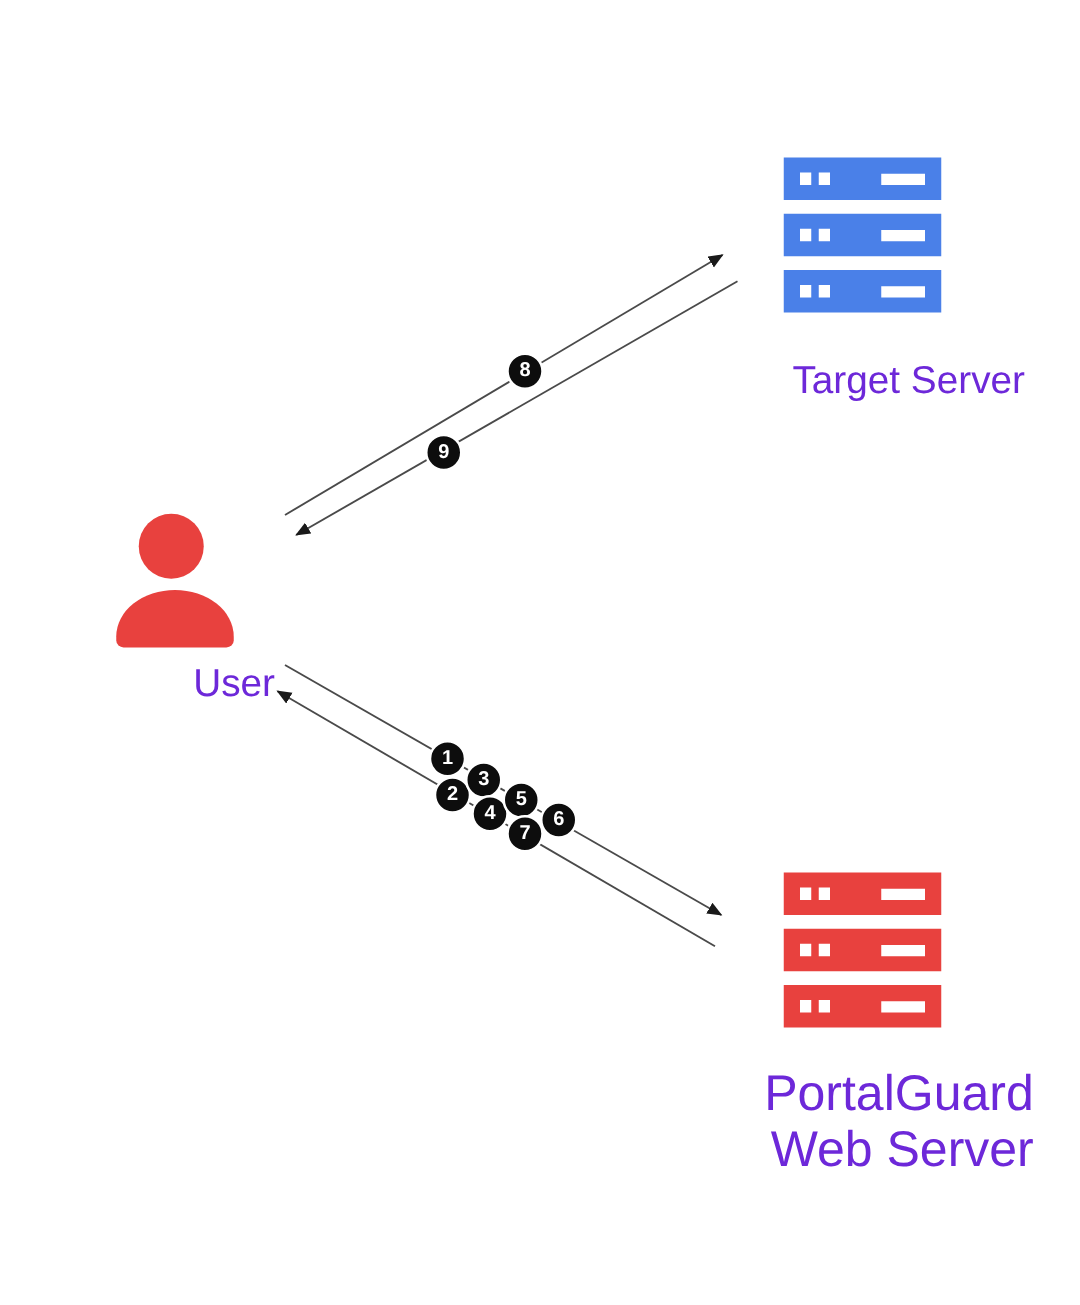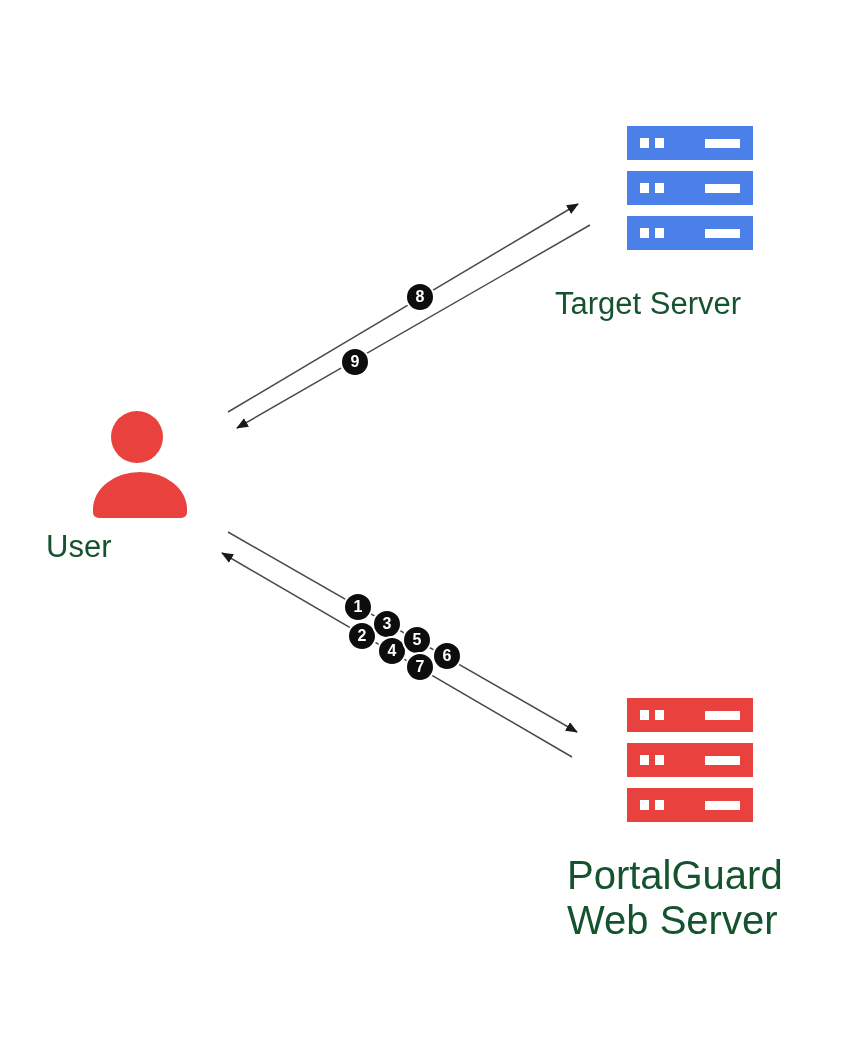--- a/index.html
+++ b/index.html
@@ -68,30 +68,30 @@
     position: absolute;
     left: 93px;
     top: 472px;
     width: 94px;
     height: 46px;
     border-radius: 48px 48px 6px 6px / 38px 38px 6px 6px;
   }
   
   .node-label {
     position: absolute;
-    color: #14532d;
-    text-align: left;
+    color: #6d28d9;
+    text-align: right;
     white-space: pre-line;
   }
   .label-target {
     left: 555px; top: 286px; width: 265px;
     font-size: 31px;
   }
   .label-user {
-    left: 46px; top: 529px; width: 162px;
+    left: 58px; top: 529px; width: 162px;
     font-size: 31px;
   }
   .label-portal {
     left: 567px; top: 853px; width: 260px;
     font-size: 40px;
     line-height: 45px;
   }
   
   .step-circle {
     position: absolute;

